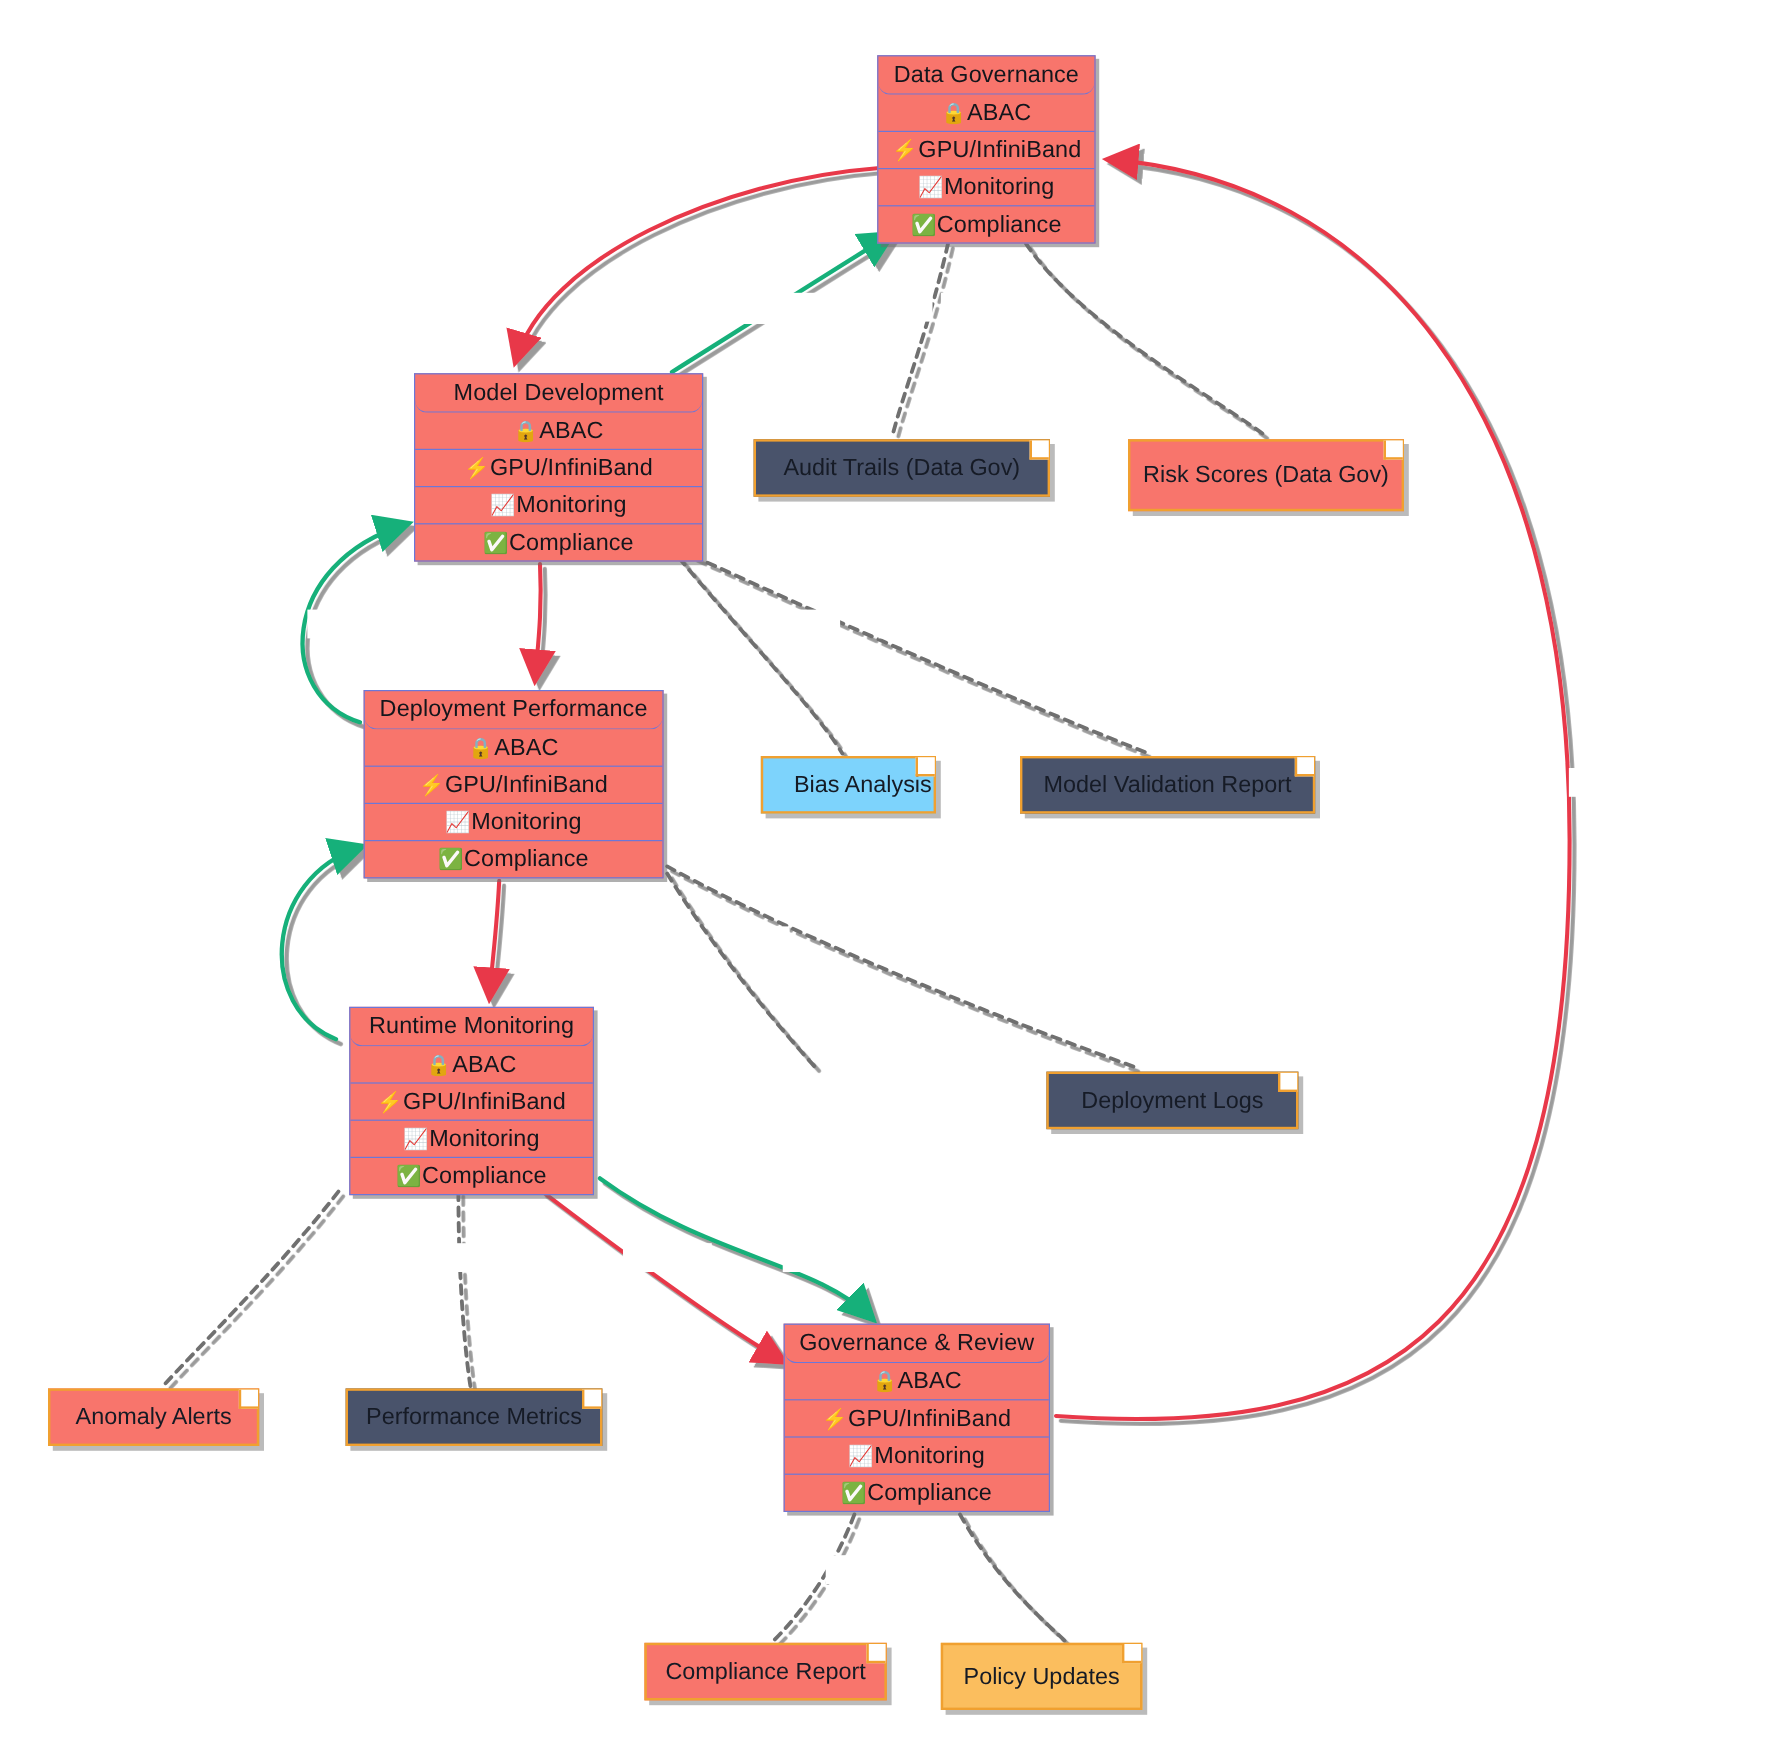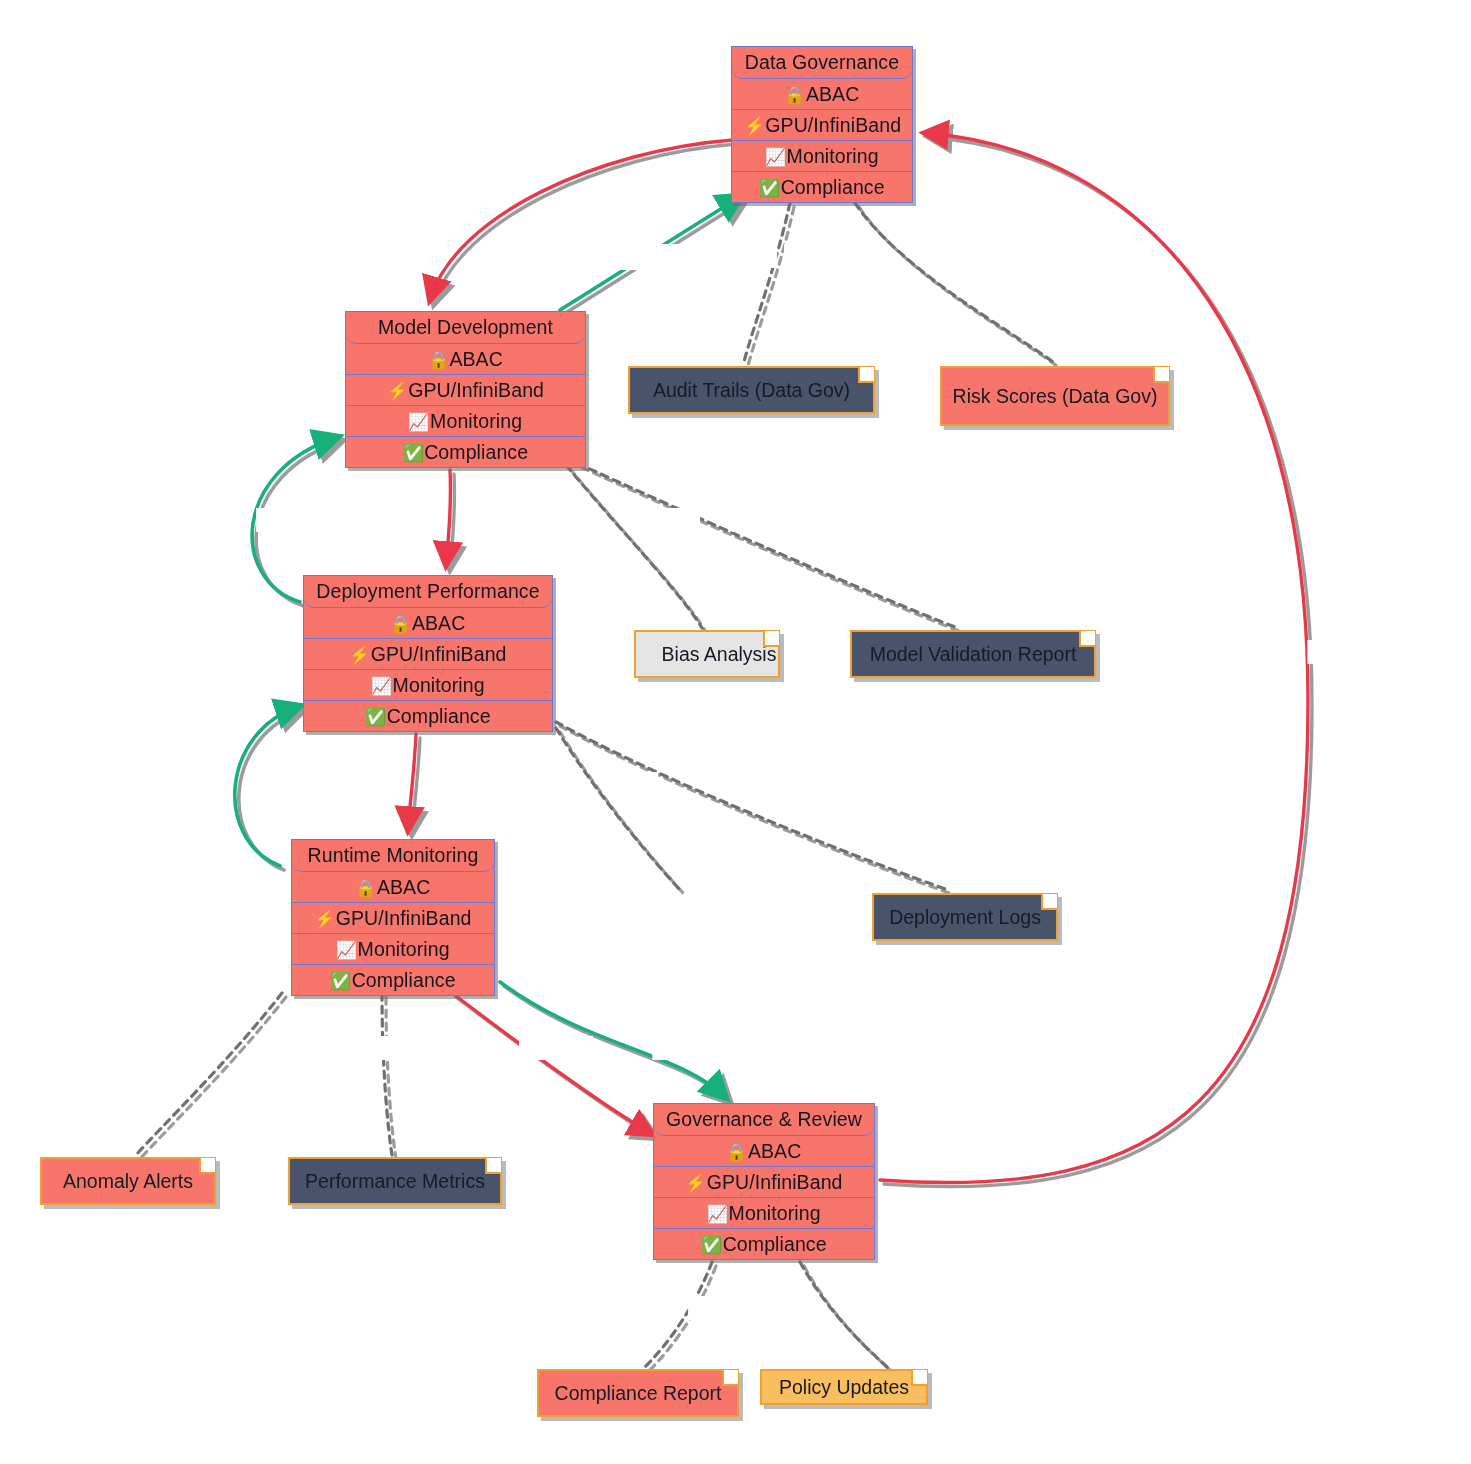--- a/index.html
+++ b/index.html
@@ -45,21 +45,21 @@
   }
   .note::after{
     content:"";position:absolute;right:-1px;top:-1px;
     width:14px;height:14px;
     background:#ffffff;
     border-left:2px solid #f0a030;
     border-bottom:2px solid #f0a030;
   }
   .note.red{background:#f8756c;}
   .note.orange{background:#fbbe5e;}
-  .note.blue{background:#e5e5e5;padding-left:40px;}
+  .note.blue{background:#7dd3fc;padding-left:40px;}
   .note.dark{background:#49536b;color:#161b26;}
 
   
   .elabel{
     position:absolute;
     background:#ffffff;
     color:#ffffff;
     font-size:15px;
     line-height:20px;
     padding:2px 6px;
@@ -173,37 +173,37 @@
 
   <div class="note blue" style="left:634px;top:630px;width:146px;height:48px;">
       <span>Bias Analysis</span>
     </div>
 
   <div class="note dark" style="left:850px;top:630px;width:246px;height:48px;">
       <span>Model Validation Report</span>
     </div>
 
 
-  <div class="note dark" style="left:872px;top:893px;width:186px;height:48px;">
+  <div class="note dark" style="left:872px;top:893px;width:210px;height:48px;">
       <span>Deployment Logs</span>
     </div>
 
   <div class="note red" style="left:40px;top:1157px;width:176px;height:48px;">
       <span>Anomaly Alerts</span>
     </div>
 
   <div class="note dark" style="left:288px;top:1157px;width:214px;height:48px;">
       <span>Performance Metrics</span>
     </div>
 
   <div class="note red" style="left:537px;top:1369px;width:202px;height:48px;">
       <span>Compliance Report</span>
     </div>
 
-  <div class="note orange" style="left:760px;top:1369px;width:168px;height:36px;text-align:right;">
+  <div class="note orange" style="left:784px;top:1369px;width:168px;height:56px;text-align:right;">
       <span>Policy Updates</span>
     </div>
 
   <div class="elabel" style="left:598px;top:258px;">validated data</div>
   <div class="elabel" style="left:700px;top:256px;">data quality feedback</div>
   <div class="elabel" style="left:808px;top:256px;">emits</div>
   <div class="elabel" style="left:962px;top:256px;">emits</div>
 
   <div class="elabel" style="left:298px;top:520px;">drift retrain</div>
   <div class="elabel" style="left:524px;top:520px;">approved model</div>

